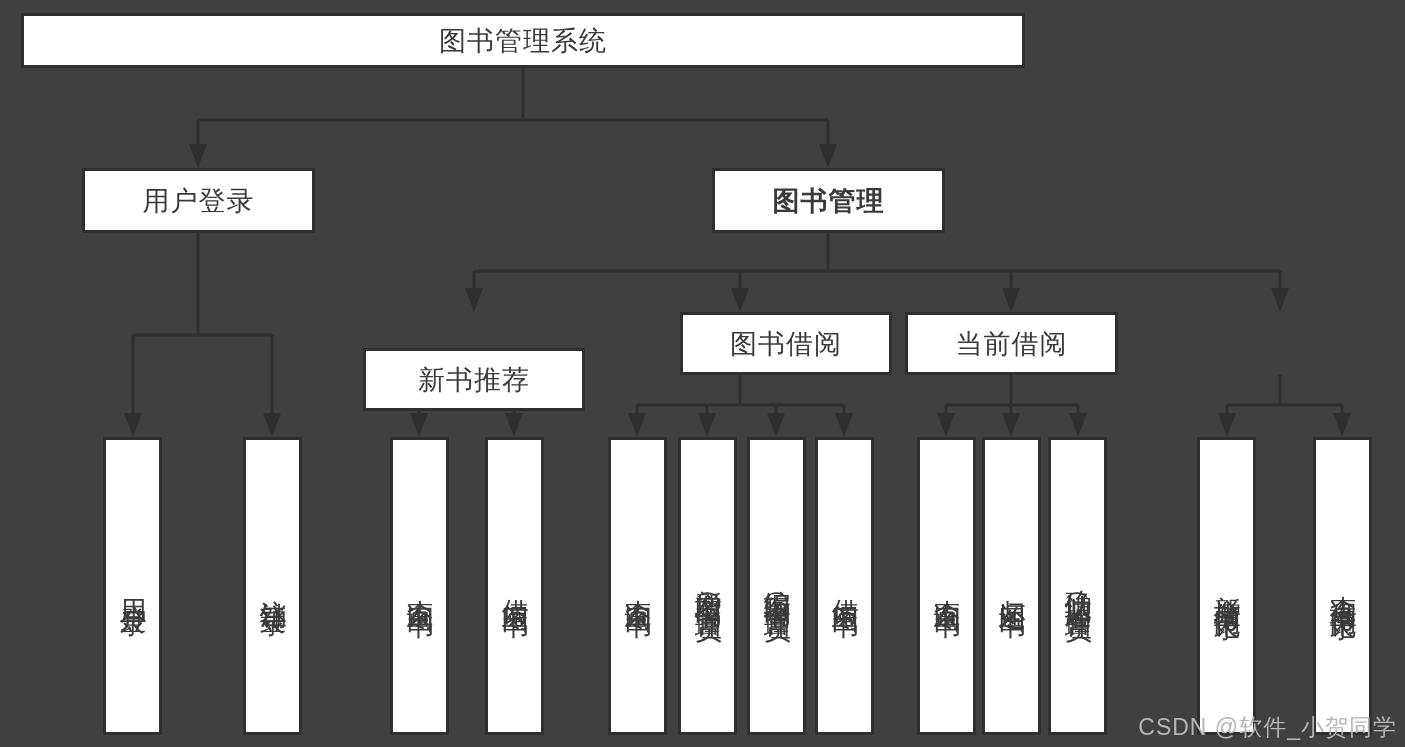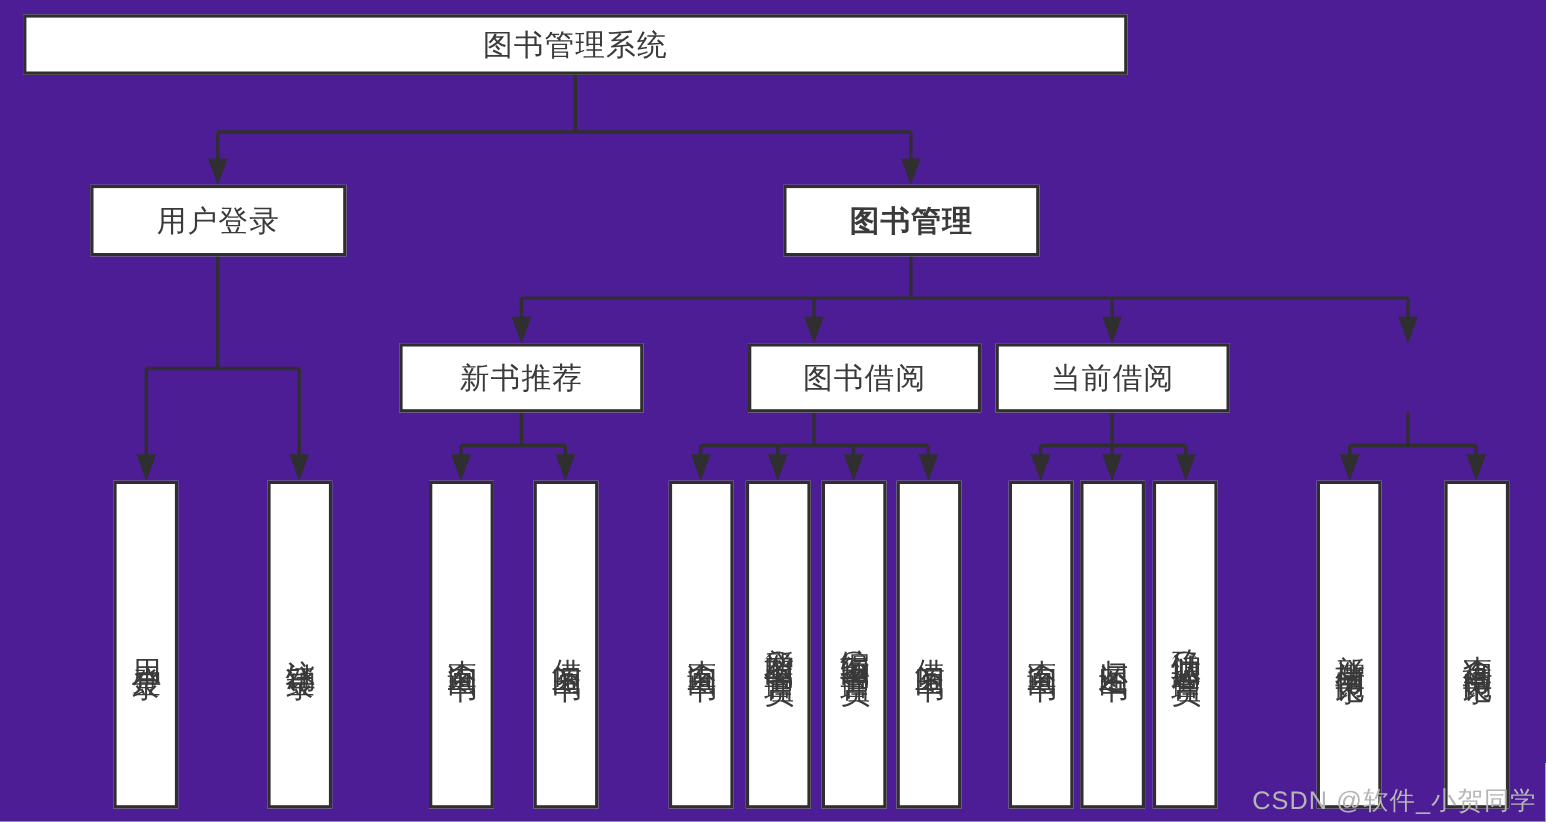--- a/index.html
+++ b/index.html
@@ -1,20 +1,20 @@
 <!DOCTYPE html>
 <html><head>
 <meta charset="utf-8">
 <style>
   html, body { margin: 0; padding: 0; background: #ffffff; }
   #stage {
     position: relative;
     width: 1405px;
     height: 747px;
-    background: #4c1d95;
+    background: #404040;
     font-family: "Liberation Sans", sans-serif;
     overflow: hidden;
   }
   #connector-layer {
     position: absolute;
     left: 0; top: 0;
     width: 1405px; height: 747px;
     z-index: 0;
   }
   .node {
@@ -36,21 +36,21 @@
   .leaf       { top: 437px; width: 59px; height: 298px; }
   .leaf .vtext {
     writing-mode: vertical-lr;
     text-orientation: mixed;
     line-height: 1.1;
     letter-spacing: 4px;
     white-space: nowrap;
   }
   .pos-user   { left: 82px; }
   .pos-book   { left: 712px; font-weight: bold; }
-  .pos-g0 { left: 363px;  width: 222px; }
+  .pos-g0 { left: 363px;  width: 222px; margin-top: 36px; }
   .pos-g1 { left: 634px;  width: 212px; margin-left: 46px; }
   .pos-g2 { left: 905px;  width: 213px; }
   .pos-g3 { left: 1173px; width: 214px; }
   .pos-lf0  { left: 103px; }
   .pos-lf1  { left: 243px; }
   .pos-lf2  { left: 390px; }
   .pos-lf3  { left: 485px; }
   .pos-lf4  { left: 608px; }
   .pos-lf5  { left: 678px; }
   .pos-lf6  { left: 747px; }

